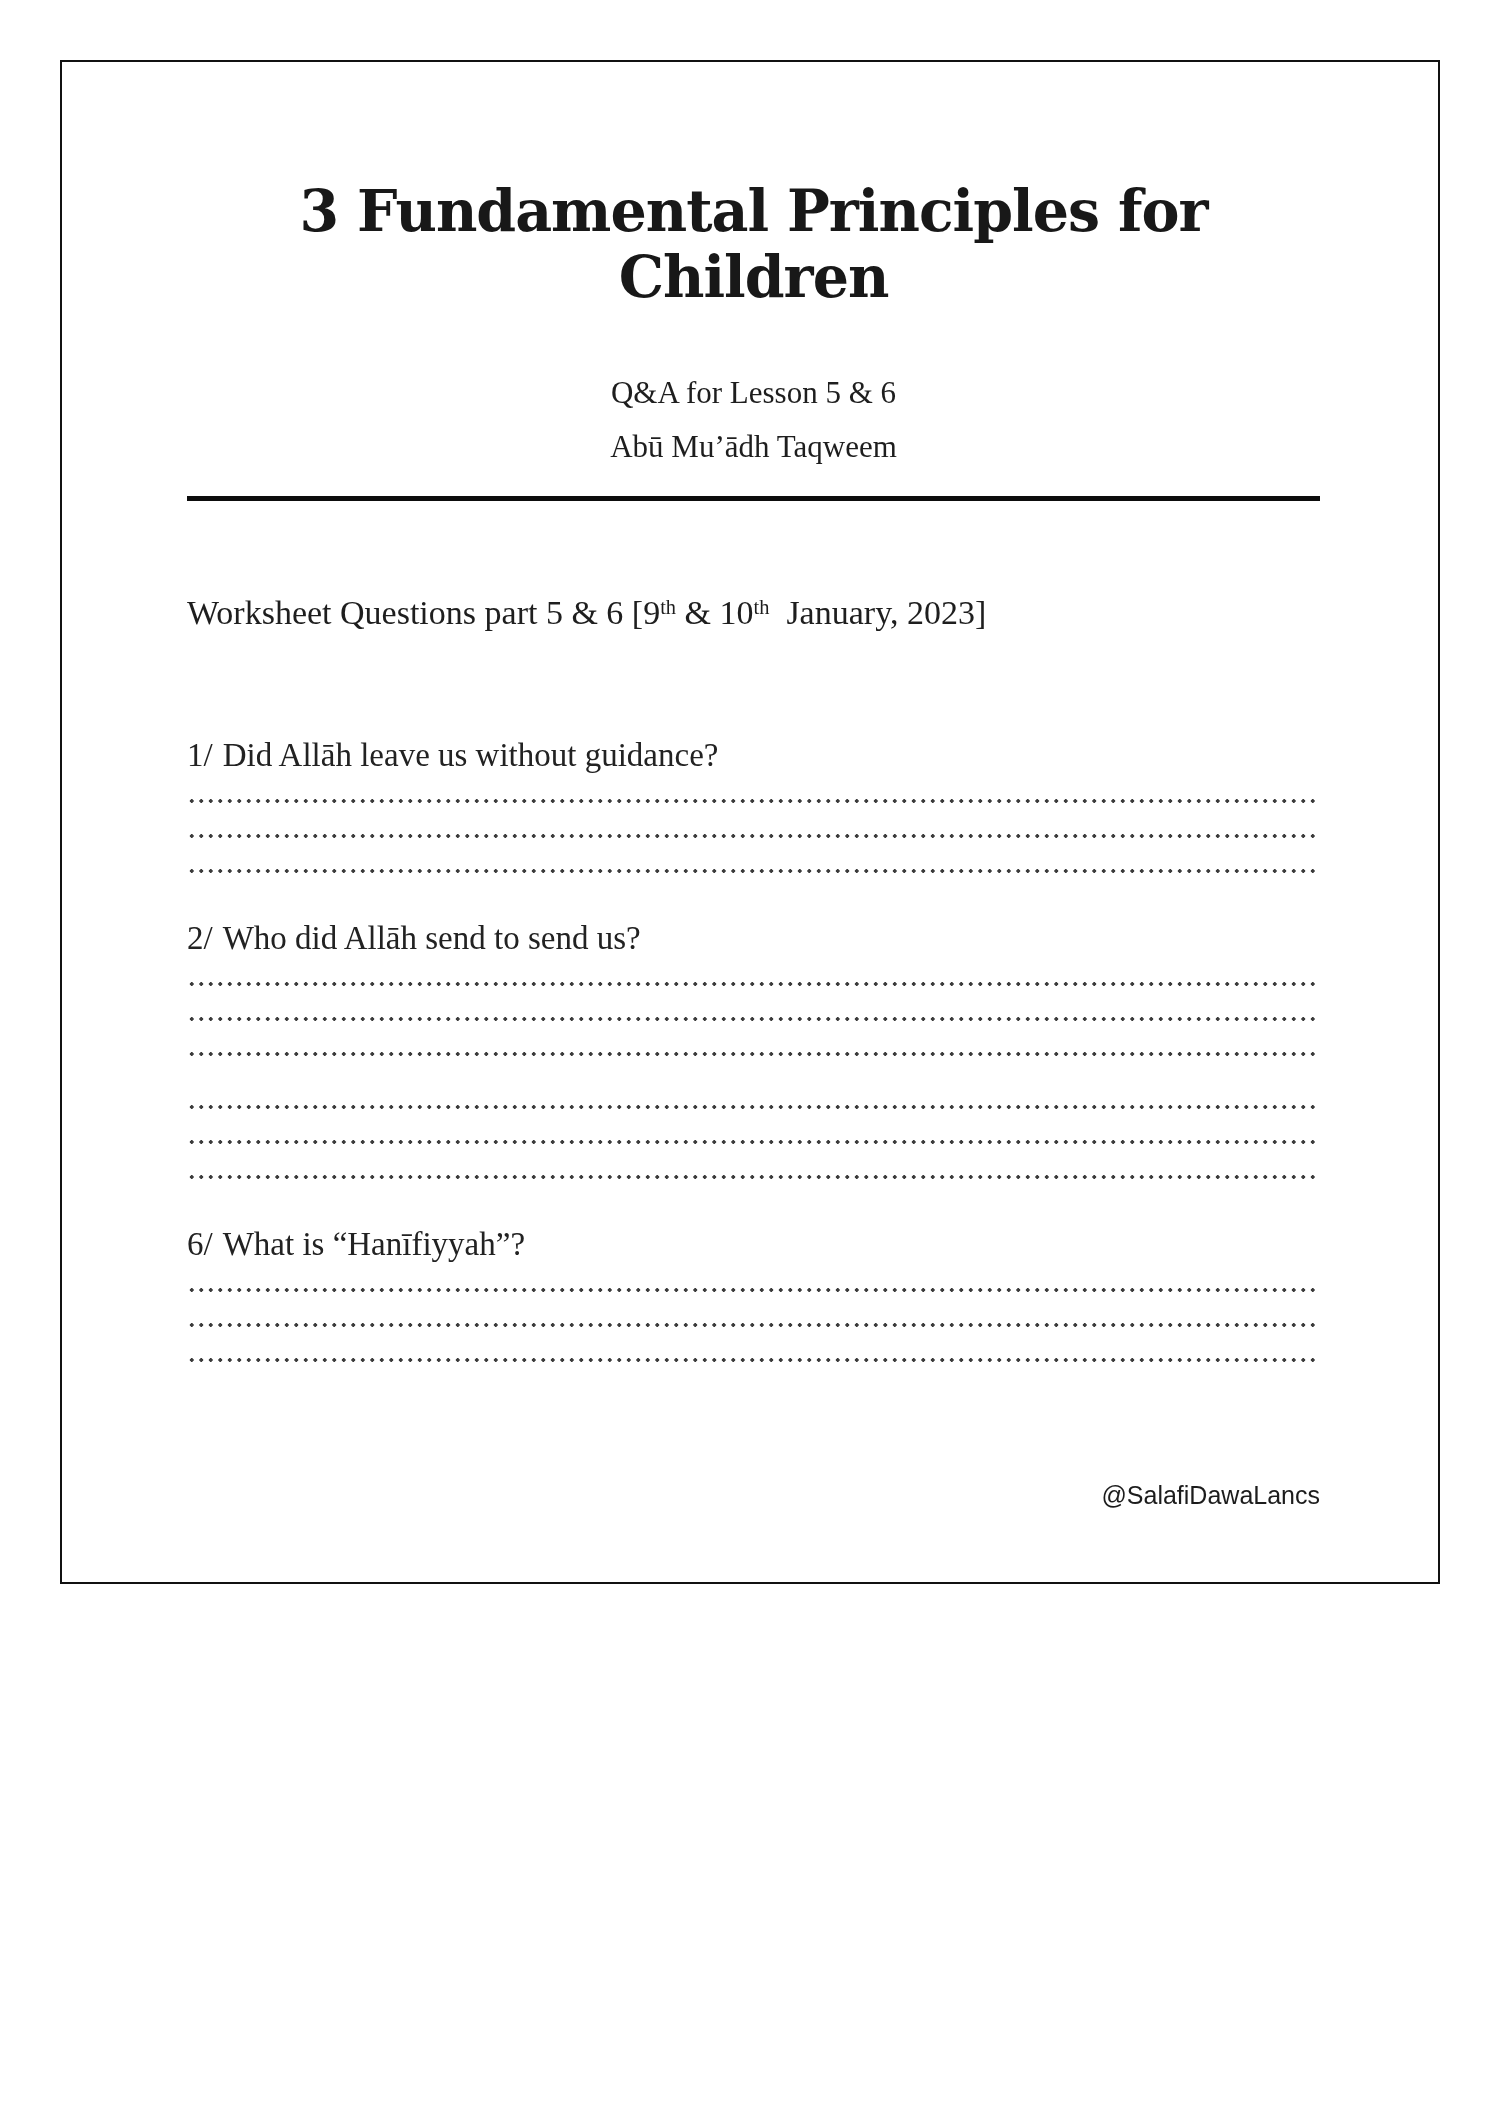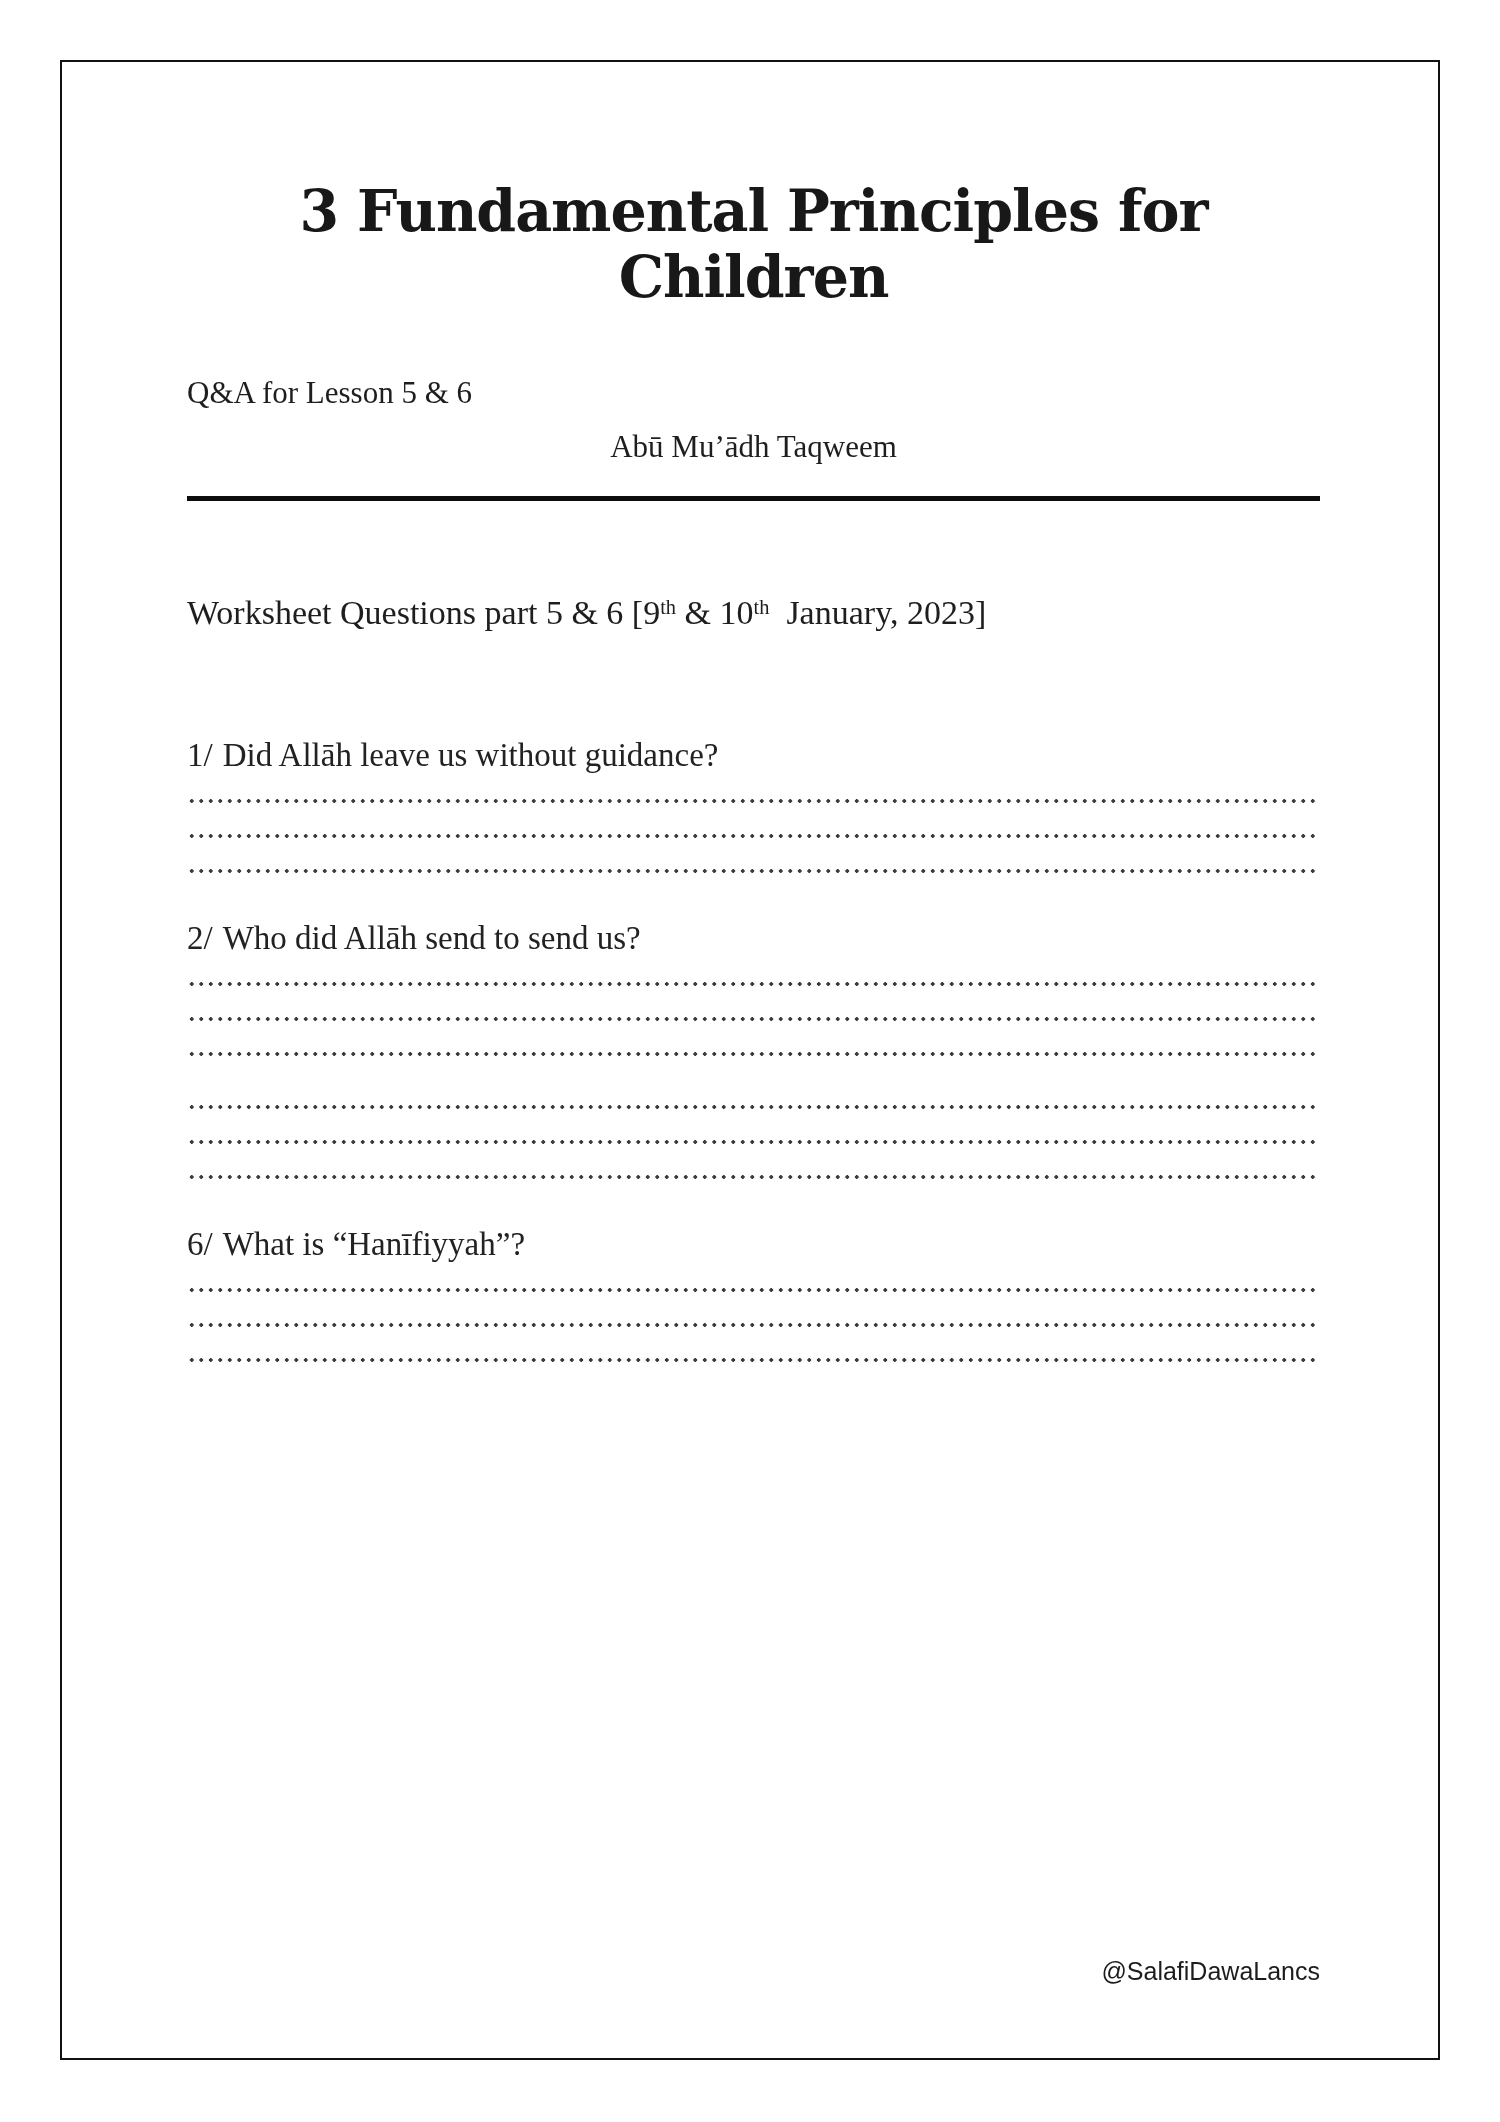--- a/index.html
+++ b/index.html
@@ -12,37 +12,38 @@
     height: 2122px;
     position: relative;
     font-family: "Liberation Serif", "DejaVu Serif", "DejaVu Sans", serif;
     color: #1f1f1f;
   }
   .page {
     position: absolute;
     left: 60px;
     top: 60px;
     width: 1380px;
-    height: 2000px;
+    height: 1524px;
     border: 2px solid #111111;
     box-sizing: border-box;
     padding: 0 118px 0 125px;
   }
   .doc-title {
     margin-top: 116px;
     text-align: center;
     font-family: "DejaVu Serif", "Liberation Serif", serif;
     font-weight: 700;
     font-size: 57px;
     line-height: 66px;
     letter-spacing: -1px;
     color: #181818;
   }
   .doc-subtitle {
     margin-top: 62px;
+    text-align: center;
     font-size: 31px;
     line-height: 42px;
     color: #1e1e1e;
   }
   .doc-author {
     margin-top: 12px;
     text-align: center;
     font-size: 31px;
     line-height: 42px;
     color: #1e1e1e;

